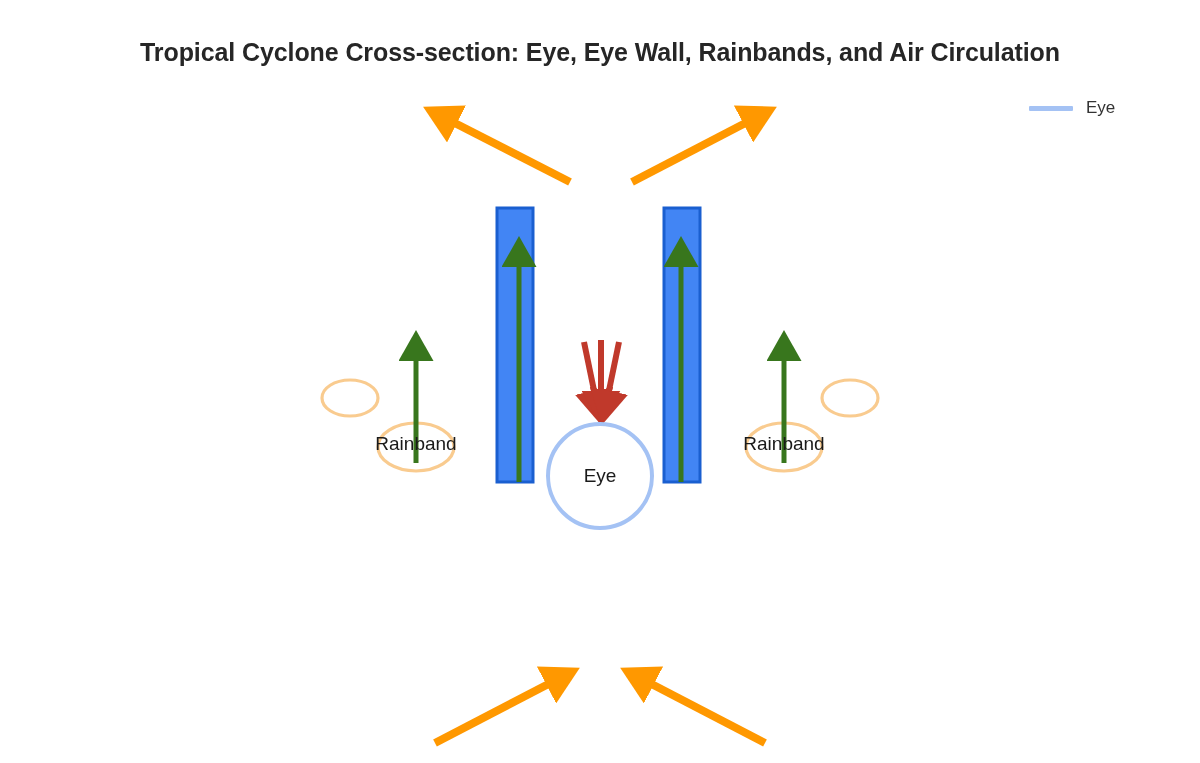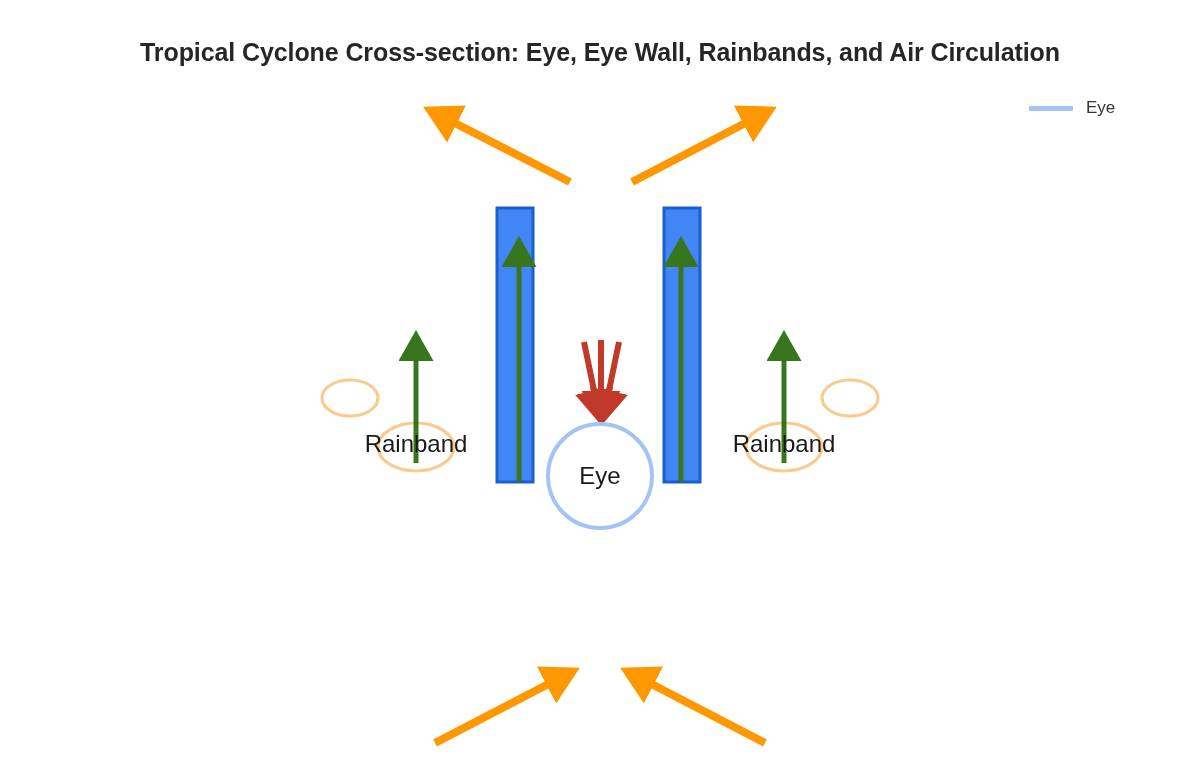--- a/index.html
+++ b/index.html
@@ -71,21 +71,21 @@
     color: #333333;
     white-space: nowrap;
   }
   .svg-layer {
     position: absolute;
     left: 0;
     top: 0;
   }
   .diagram-label {
     position: absolute;
-    font-size: 24px;
+    font-size: 19px;
     color: #1a1a1a;
     white-space: nowrap;
     transform: translate(-50%, -50%);
   }
 </style>
 </head>
 <body>
 
 <div id="figure">
 

